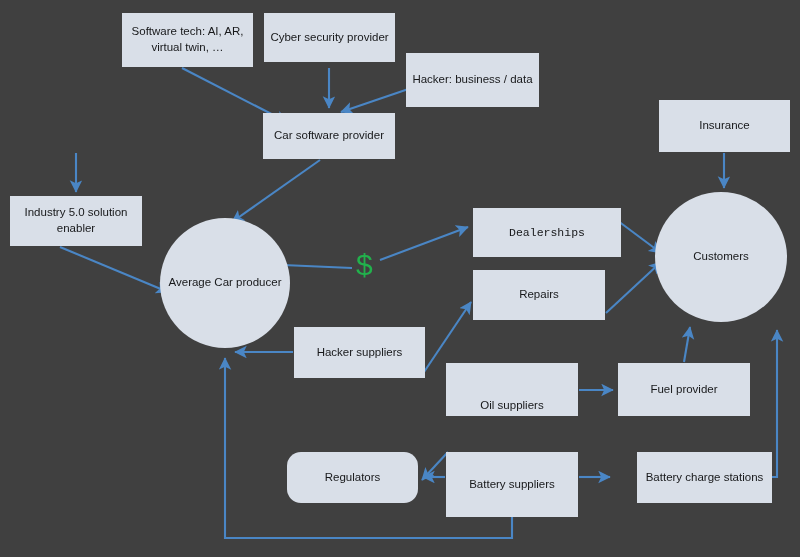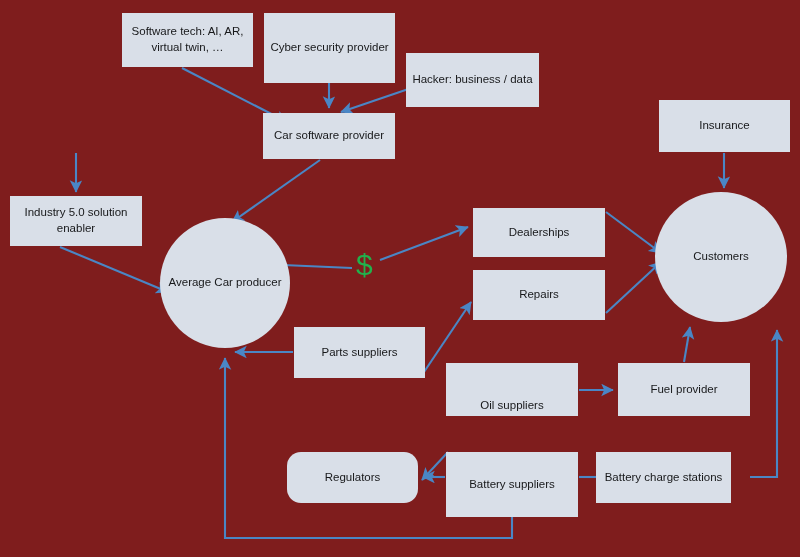--- a/index.html
+++ b/index.html
@@ -7,21 +7,21 @@
     padding: 0;
     background: #ffffff;
   }
   body {
     font-family: "Liberation Sans", sans-serif;
   }
   #canvas {
     position: relative;
     width: 800px;
     height: 557px;
-    background: #7f1d1d;
+    background: #404040;
     overflow: hidden;
   }
   #edges {
     position: absolute;
     left: 0;
     top: 0;
     width: 800px;
     height: 557px;
   }
   .node {
@@ -86,76 +86,76 @@
       <path d="M579,477 L610,477"></path>
       <path d="M750,477 L777,477 L777,330"></path>
       <path d="M512,504 L512,538 L225,538 L225,358"></path>
     </g>
   </svg>
 
   <div class="node" style="left:122px;top:13px;width:131px;height:54px;">
     <span>Software tech: AI, AR, virtual twin, …</span>
   </div>
 
-  <div class="node" style="left:264px;top:13px;width:131px;height:70px;">
+  <div class="node" style="left:264px;top:13px;width:131px;height:49px;">
     <span>Cyber security provider</span>
   </div>
 
   <div class="node" style="left:406px;top:13px;width:133px;height:54px;margin-top:40px;">
     <span>Hacker: business / data</span>
   </div>
 
 
   <div class="node" style="left:263px;top:113px;width:132px;height:46px;">
     <span>Car software provider</span>
   </div>
 
   <div class="node" style="left:659px;top:100px;width:131px;height:52px;">
     <span>Insurance</span>
   </div>
 
   <div class="node" style="left:10px;top:196px;width:132px;height:50px;">
     <span>Industry 5.0 solution enabler</span>
   </div>
 
-  <div class="node" style="left:473px;top:208px;width:132px;height:49px;">
+  <div class="node" style="left:473px;top:208px;width:148px;height:49px;font-family:Liberation Mono, monospace;">
     <span>Dealerships</span>
   </div>
 
   <div class="node circle" style="left:160px;top:218px;width:130px;height:130px;">
     <span>Average Car producer</span>
   </div>
 
   <div class="node" style="left:473px;top:270px;width:132px;height:50px;">
     <span>Repairs</span>
   </div>
 
   <div class="node circle" style="left:655px;top:192px;width:132px;height:130px;">
     <span>Customers</span>
   </div>
 
   <div class="node" style="left:294px;top:327px;width:131px;height:51px;">
-    <span>Parts suppliers</span>
+    <span>Hacker suppliers</span>
   </div>
 
   <div class="node" style="left:446px;top:363px;width:132px;height:53px;align-items:flex-end;">
     <span>Oil suppliers</span>
   </div>
 
   <div class="node" style="left:618px;top:363px;width:132px;height:53px;">
     <span>Fuel provider</span>
   </div>
 
   <div class="node" style="left:287px;top:452px;width:131px;height:51px;border-radius:14px;">
     <span>Regulators</span>
   </div>
 
   <div class="node" style="left:446px;top:452px;width:132px;height:65px;">
     <span>Battery suppliers</span>
   </div>
 
-  <div class="node" style="left:596px;top:452px;width:135px;height:51px;">
+  <div class="node" style="left:637px;top:452px;width:135px;height:51px;">
     <span>Battery charge stations</span>
   </div>
 
   <div class="money" style="left:356px;top:250px;">$</div>
 
 </div>
 
 </body></html>

